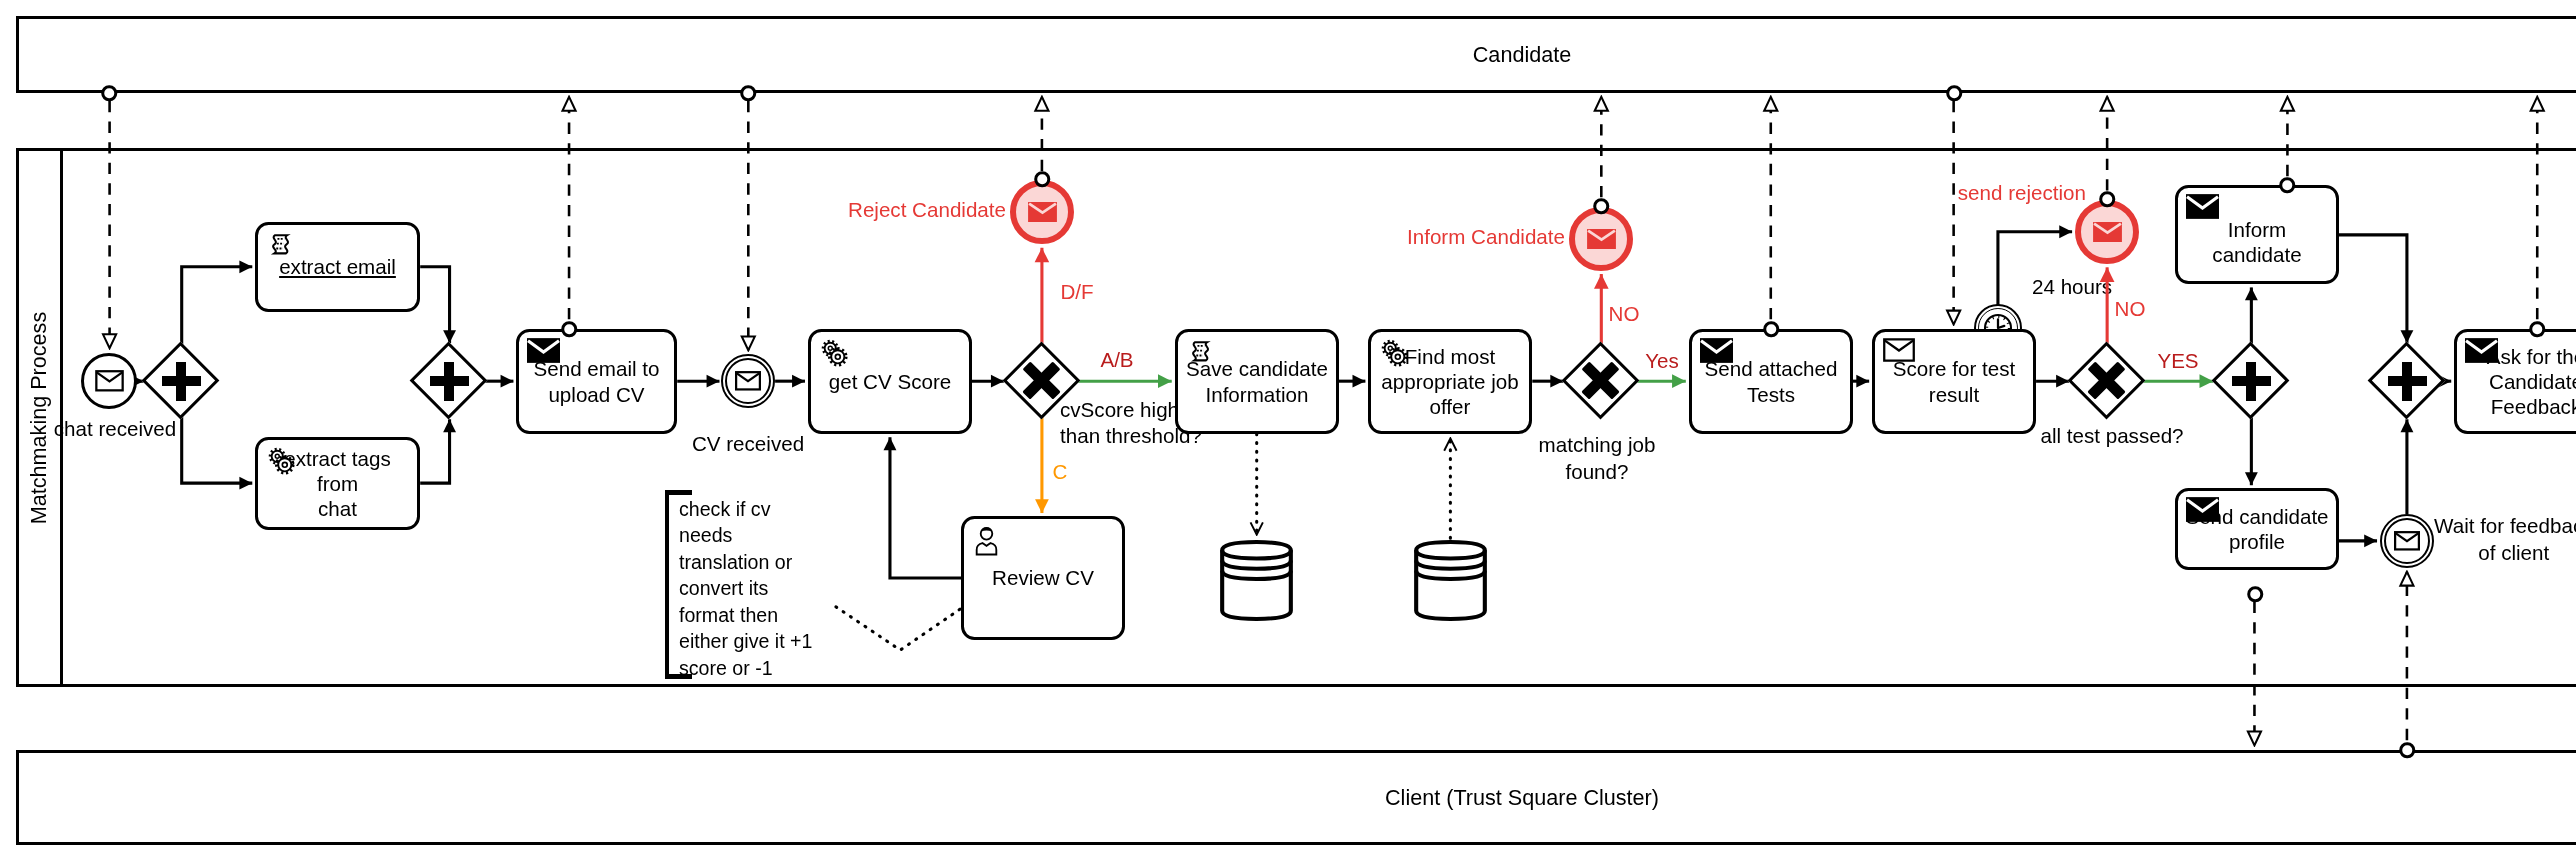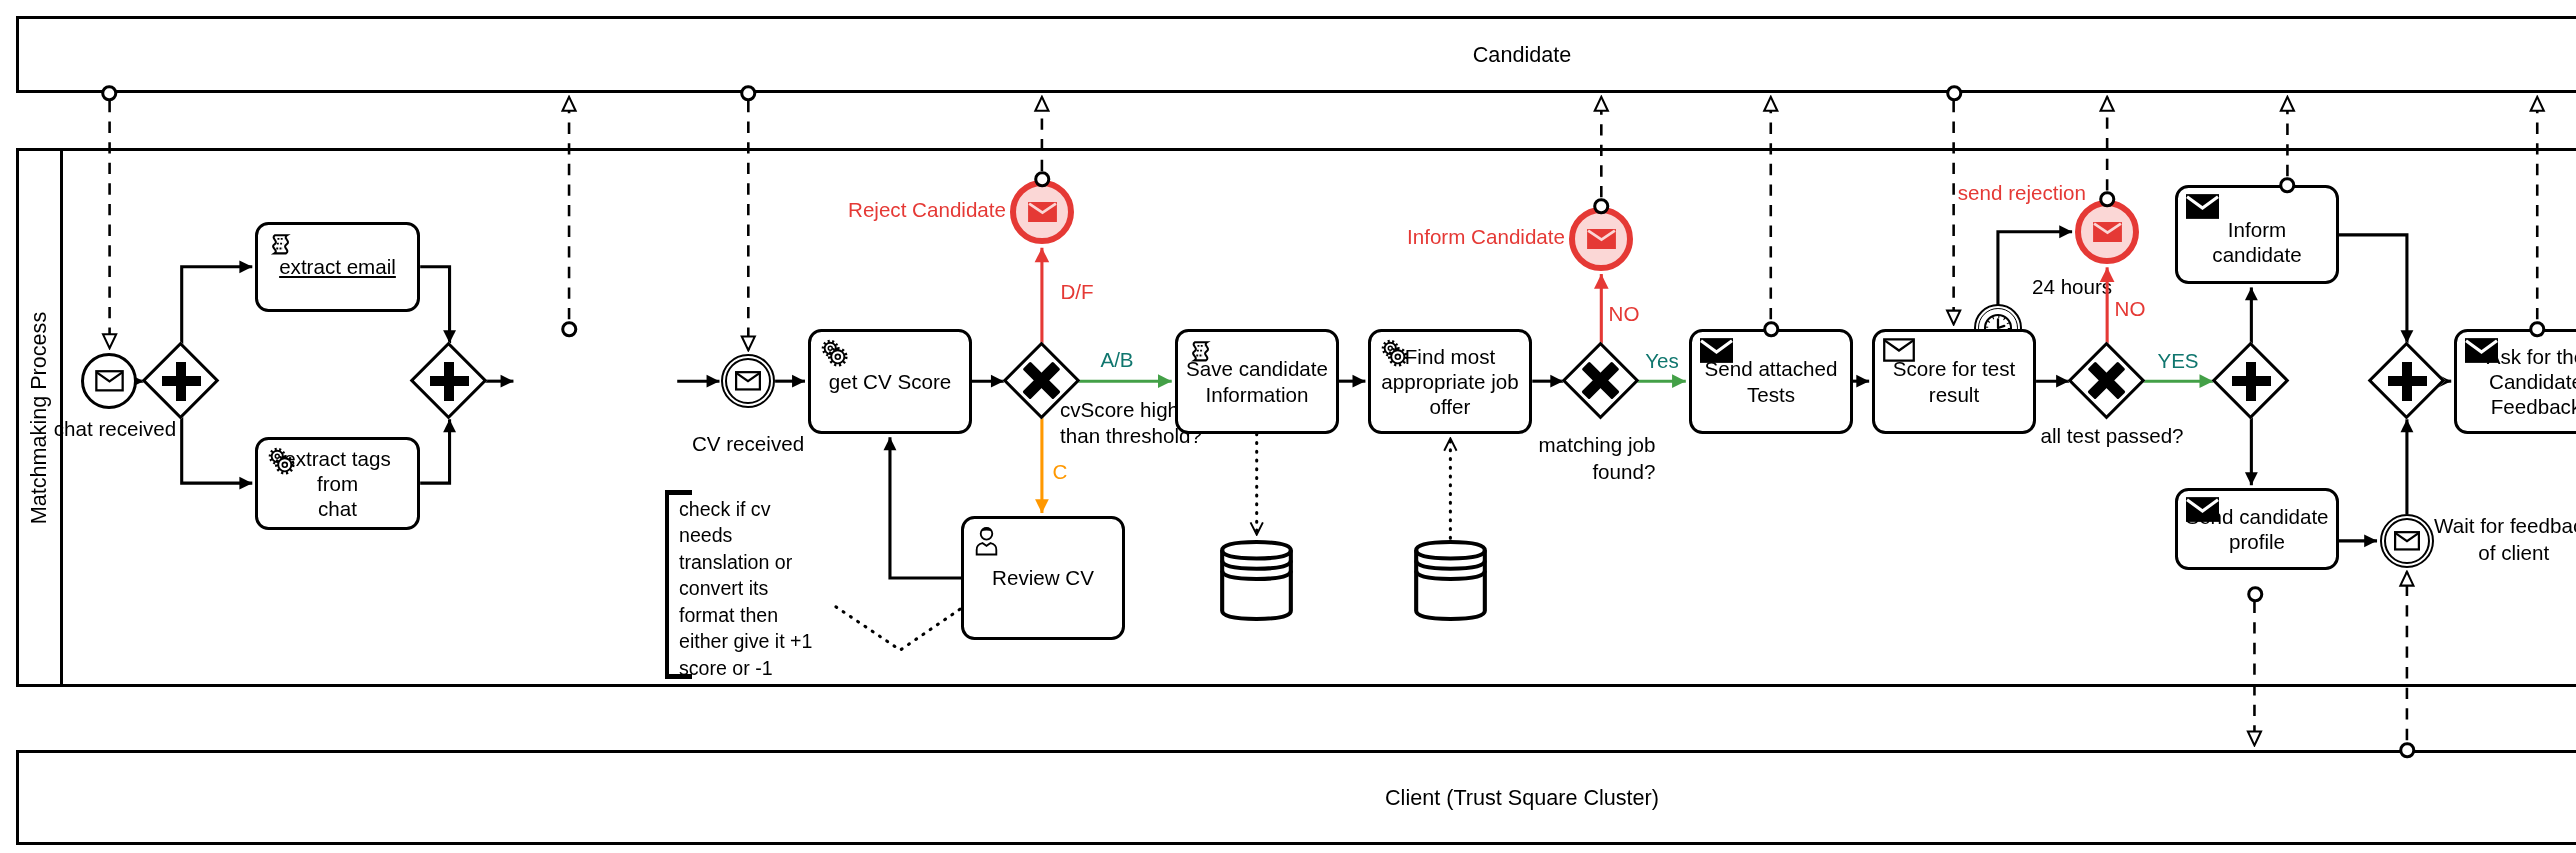--- a/index.html
+++ b/index.html
@@ -3,28 +3,28 @@
 <meta charset="utf-8">
 <style>
   html,body{margin:0;padding:0;background:#fff;}
   #canvas{position:relative;width:3045px;height:853px;background:#fff;
           font-family:"Liberation Sans", sans-serif;color:#000;overflow:hidden;}
   
   .pool{position:absolute;border:3.1px solid #000;background:transparent;box-sizing:border-box;}
   .lane-divider{position:absolute;width:3.1px;background:#000;}
   
   .lbl{position:absolute;transform:translate(-50%,-50%);font-size:20.6px;line-height:1.3;
-       text-align:right;white-space:pre-line;}
+       text-align:center;white-space:pre-line;}
   .lbl-left{position:absolute;transform:translate(0,-50%);font-size:20.6px;line-height:1.3;
        text-align:center;white-space:pre-line;}
   .lbl-right{position:absolute;transform:translate(-100%,-50%);font-size:20.6px;white-space:pre-line;}
   .lbl-tl{position:absolute;font-size:20.6px;line-height:1.25;text-align:left;white-space:pre-line;}
   .pool-lbl{font-size:21.6px;}
   .rot{position:absolute;transform:translate(-50%,-50%) rotate(-90deg);font-size:21.6px;white-space:nowrap;}
-  .red{color:#e53935;} .green{color:#0f766e;} .orange{color:#ff9800;}
+  .red{color:#e53935;} .green{color:#b91c1c;} .orange{color:#ff9800;}
   
   .task{position:absolute;border:3.6px solid #000;border-radius:13.4px;background:#fff;
         box-sizing:border-box;display:flex;align-items:center;justify-content:center;}
   .task .tlabel{font-size:20.6px;line-height:1.22;text-align:center;white-space:pre-line;padding:0 3.1px;}
   .ticon{position:absolute;top:6.2px;left:8.2px;}
   
   .ev{position:absolute;border-radius:50%;background:#fff;box-sizing:border-box;
       display:flex;align-items:center;justify-content:center;}
   .ev-start{width:56px;height:56px;border:3.1px solid #000;}
   .ev-catch{width:54px;height:54px;border:2.6px solid #000;}
@@ -269,20 +269,28 @@
           <circle cx="12" cy="11" r="7.6" fill="none" stroke="#000" stroke-width="3" stroke-dasharray="2.1 2.6"></circle>
           <circle cx="12" cy="11" r="2.1" fill="#fff" stroke="#000" stroke-width="1.6"></circle>
           <circle cx="20" cy="20" r="7" fill="#fff" stroke="#000" stroke-width="2"></circle>
           <circle cx="20" cy="20" r="8.8" fill="none" stroke="#000" stroke-width="3.2" stroke-dasharray="2.3 2.8"></circle>
           <circle cx="20" cy="20" r="2.6" fill="#fff" stroke="#000" stroke-width="1.8"></circle>
         </svg></span>
     <span class="tlabel">extract tags from
 chat</span>
   </div>
 
+  <div class="task node" style="left:516px;top:329px;width:161px;height:105px;">
+    <span class="ticon"><svg width="33" height="25" viewBox="0 0 32 24">
+          <rect width="32" height="24" fill="#000"></rect>
+          <path d="M1,2.5 L16,13.5 L31,2.5" fill="none" stroke="#fff" stroke-width="3"></path>
+        </svg></span>
+    <span class="tlabel">Send email to
+upload CV</span>
+  </div>
 
   <div class="task node" style="left:961px;top:516px;width:164px;height:124px;">
     <span class="ticon"><svg width="29" height="31" viewBox="0 0 28 30">
           <circle cx="14" cy="8.5" r="5.6" fill="#fff" stroke="#000" stroke-width="1.8"></circle>
           <path d="M8.6,6.2 a5.6,5.6 0 0 1 10.8,0 a8.5,3.4 0 0 0 -10.8,0 z" fill="#000"></path>
           <path d="M4.5,28.5 v-4.5 a7,6 0 0 1 5.5,-6.5 l4,2.6 l4,-2.6 a7,6 0 0 1 5.5,6.5 v4.5 z" fill="#fff" stroke="#000" stroke-width="1.8"></path>
         </svg></span>
     <span class="tlabel">Review CV</span>
   </div>
 

